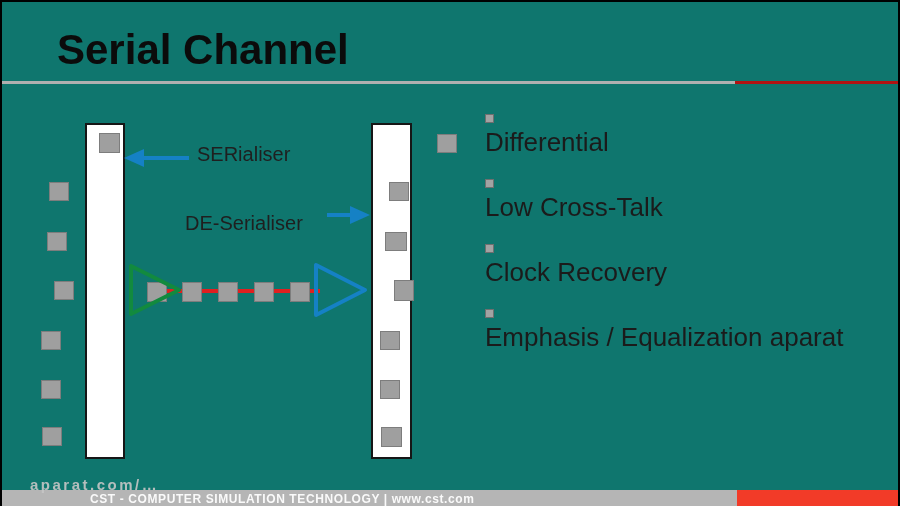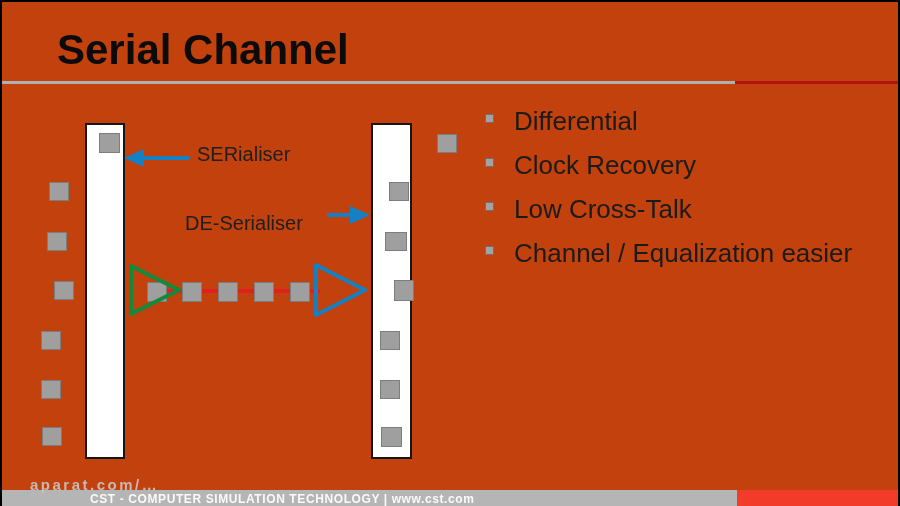--- a/index.html
+++ b/index.html
@@ -1,18 +1,18 @@
 <!DOCTYPE html>
 <html><head>
 <meta charset="utf-8">
 <style>
   html,body{margin:0;padding:0;background:#fff;}
   .slide{
     position:relative;width:900px;height:506px;overflow:hidden;
-    background:#c2410c;box-sizing:border-box;
+    background:#0f766e;box-sizing:border-box;
     border-top:2px solid #000;border-left:2px solid #000;border-right:2px solid #000;
     font-family:"Liberation Sans", sans-serif;
   }
   .title{
     position:absolute;left:55px;top:24px;
     font-size:42px;font-weight:bold;color:#0b0b0b;letter-spacing:0px;
   }
   .rule{position:absolute;top:79px;left:0;width:900px;height:3px;}
   .rule .gray{position:absolute;left:0;top:0;width:733px;height:3px;background:#b0b0b0;}
   .rule .red{position:absolute;left:733px;top:0;width:167px;height:3px;background:#b11212;}
@@ -21,21 +21,21 @@
   .rect{position:absolute;background:#fff;border:2px solid #161616;box-sizing:border-box;}
   .rect.left{left:83px;top:121px;width:40px;height:336px;}
   .rect.right{left:369px;top:121px;width:41px;height:336px;}
   .sq{position:absolute;width:20px;height:19px;background:#9f9f9f;border:1px solid #7d7d7d;box-sizing:border-box;z-index:3;}
   svg.under{position:absolute;left:0;top:0;z-index:1;pointer-events:none;}
   svg.over{position:absolute;left:0;top:0;z-index:4;pointer-events:none;}
   .dlabel{position:absolute;z-index:5;font-size:20px;color:#1f1f1f;}
 
   
   .bullets{position:absolute;left:483px;top:100px;width:375px;z-index:2;}
-  .bullet{display:flex;margin-bottom:6px;}
+  .bullet{display:flex;margin-bottom:6px;flex-direction:column;}
   .bullet .marker{flex:0 0 auto;width:9px;height:9px;margin:12px 20px 0 0;background:#a3a3a3;border:1px solid #6f6f6f;box-sizing:border-box;}
   .bullet .btext{font-size:26px;line-height:38px;color:#1b1b1b;}
 
   
   .footer{position:absolute;left:0;top:488px;width:900px;height:18px;z-index:2;}
   .footer .bar-gray{position:absolute;left:0;top:0;width:735px;height:18px;background:#b5b5b5;}
   .footer .bar-red{position:absolute;left:735px;top:0;width:165px;height:18px;background:#f23b28;}
   .footer .ftext{
     position:absolute;left:88px;top:0;height:18px;line-height:18px;
     font-size:12px;font-weight:bold;letter-spacing:0.6px;color:#fafafa;white-space:nowrap;
@@ -100,29 +100,29 @@
   <div class="dlabel" style="left:195px;top:141px;">SERialiser</div>
   <div class="dlabel" style="left:183px;top:198px;margin-top:12px;">DE-Serialiser</div>
 
   <div class="bullets">
     <div class="bullet">
       <span class="marker"></span>
       <span class="btext">Differential</span>
     </div>
     <div class="bullet">
       <span class="marker"></span>
+      <span class="btext">Low Cross-Talk</span>
+    </div>
+    <div class="bullet">
+      <span class="marker"></span>
       <span class="btext">Clock Recovery</span>
     </div>
     <div class="bullet">
       <span class="marker"></span>
-      <span class="btext">Low Cross-Talk</span>
-    </div>
-    <div class="bullet">
-      <span class="marker"></span>
-      <span class="btext">Channel / Equalization easier</span>
+      <span class="btext">Emphasis / Equalization aparat</span>
     </div>
   </div>
 
   <div class="watermark">aparat.com/…</div>
 
   <div class="footer">
     <div class="bar-gray"></div>
     <div class="bar-red"></div>
     <div class="ftext">CST - COMPUTER SIMULATION TECHNOLOGY | www.cst.com</div>
   </div>

